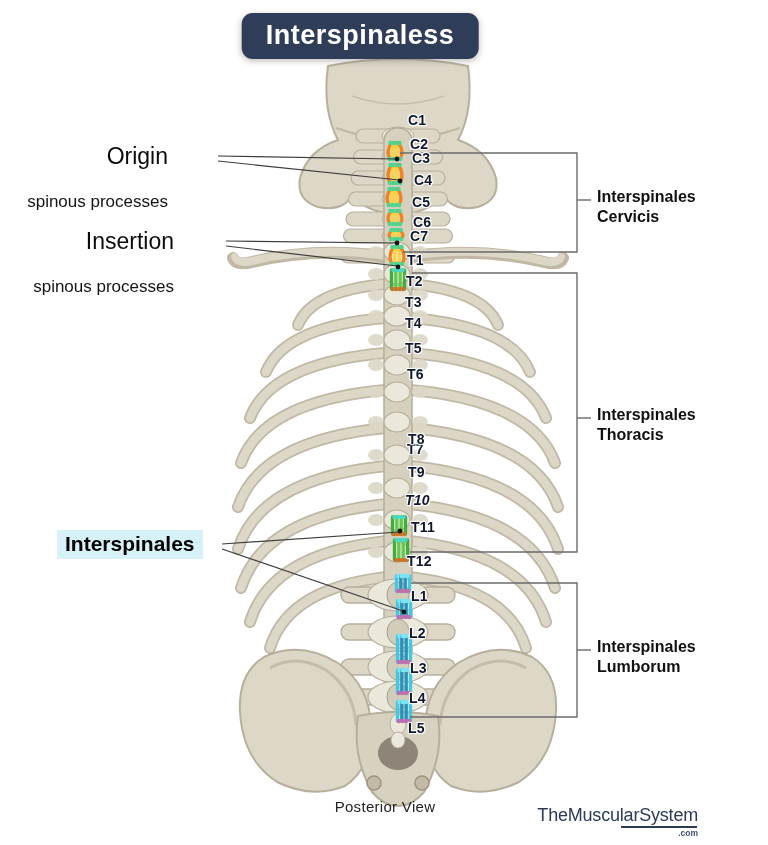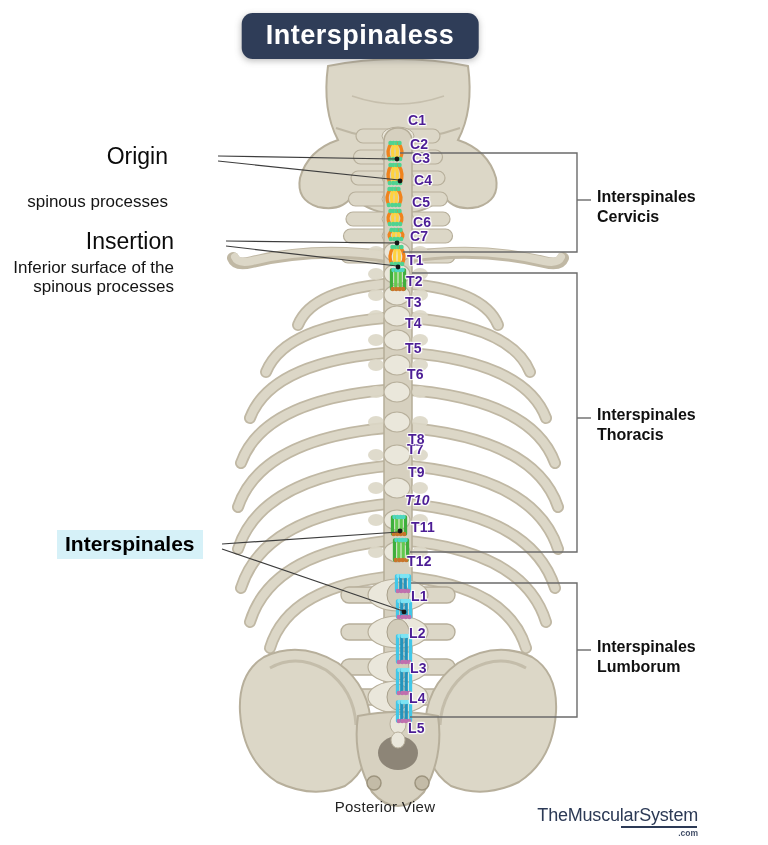--- a/index.html
+++ b/index.html
@@ -21,21 +21,21 @@
   .muscle-label{position:absolute;left:57px;top:530px;background:var(--highlight,#d6f1f8);
         font-size:21px;font-weight:bold;color:#000;padding:2px 8px 3px;}
 
   .bracket-label{position:absolute;left:597px;font-size:16px;font-weight:bold;
         line-height:20px;color:#101010;}
   .bl-cervicis{top:187px;}
   .bl-thoracis{top:405px;}
   .bl-lumborum{top:637px;}
 
   .vlabel{position:absolute;transform:translateY(-50%);font-size:14px;font-weight:700;
-        color:#4c1d95;letter-spacing:.2px;
+        color:#0f172a;letter-spacing:.2px;
         text-shadow:0 0 2px #fff,0 0 2px #fff,1px 1px 1px #fff,-1px -1px 1px #fff,1px -1px 1px #fff,-1px 1px 1px #fff;}
 
   .caption{position:absolute;left:60px;right:10px;top:798px;text-align:center;
         font-size:15px;color:#232323;letter-spacing:.3px;}
 
   .brand{position:absolute;right:22px;top:806px;text-align:right;color:var(--brand,#2c3a56);}
   .brand-name{font-size:18px;font-weight:normal;letter-spacing:-.2px;line-height:19px;}
   .brand-underline{height:2px;background:var(--brand,#2c3a56);width:76px;margin:1px 1px 0 auto;}
   .brand-suffix{font-size:8.5px;font-weight:bold;line-height:9px;margin-top:1px;opacity:.9;}
 </style>
@@ -427,21 +427,21 @@
   <div class="left-note origin-block">
     <div class="note-title">Origin</div>
     <div class="note-desc">
       <br>
       <span>spinous processes</span>
     </div>
   </div>
   <div class="left-note insertion-block">
     <div class="note-title">Insertion</div>
     <div class="note-desc">
-      <span>Inferior surface of the</span><br>
+      <br>
       <span>spinous processes</span>
     </div>
   </div>
   <div class="muscle-label">Interspinales</div>
 
   <div class="bracket-label bl-cervicis">
     <span>Interspinales</span><br>
     <span>Cervicis</span>
   </div>
   <div class="bracket-label bl-thoracis">

